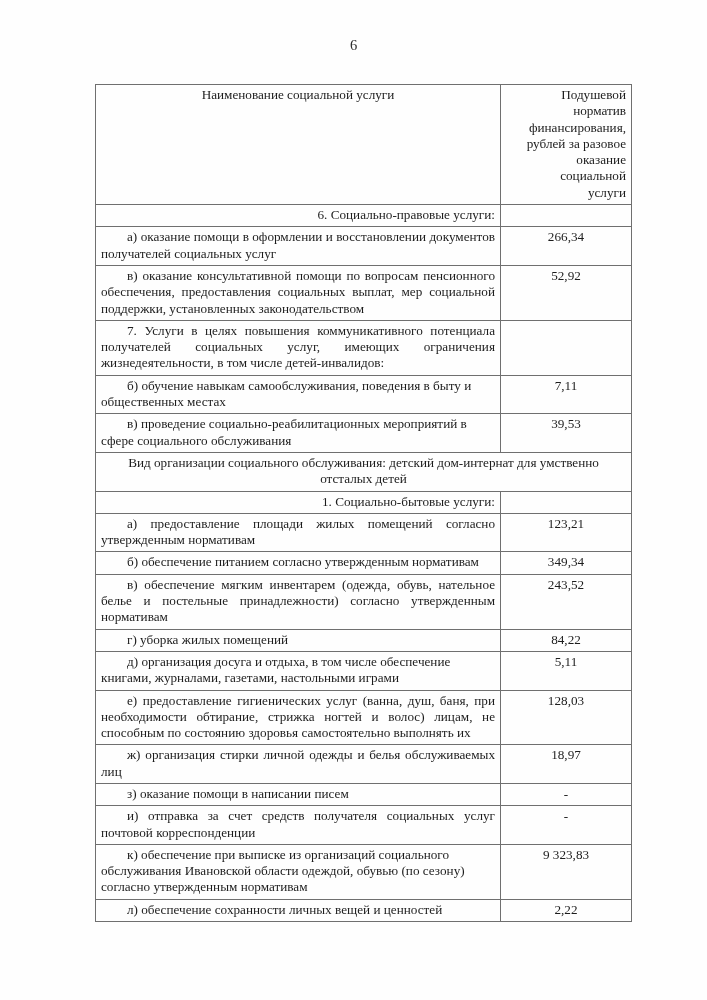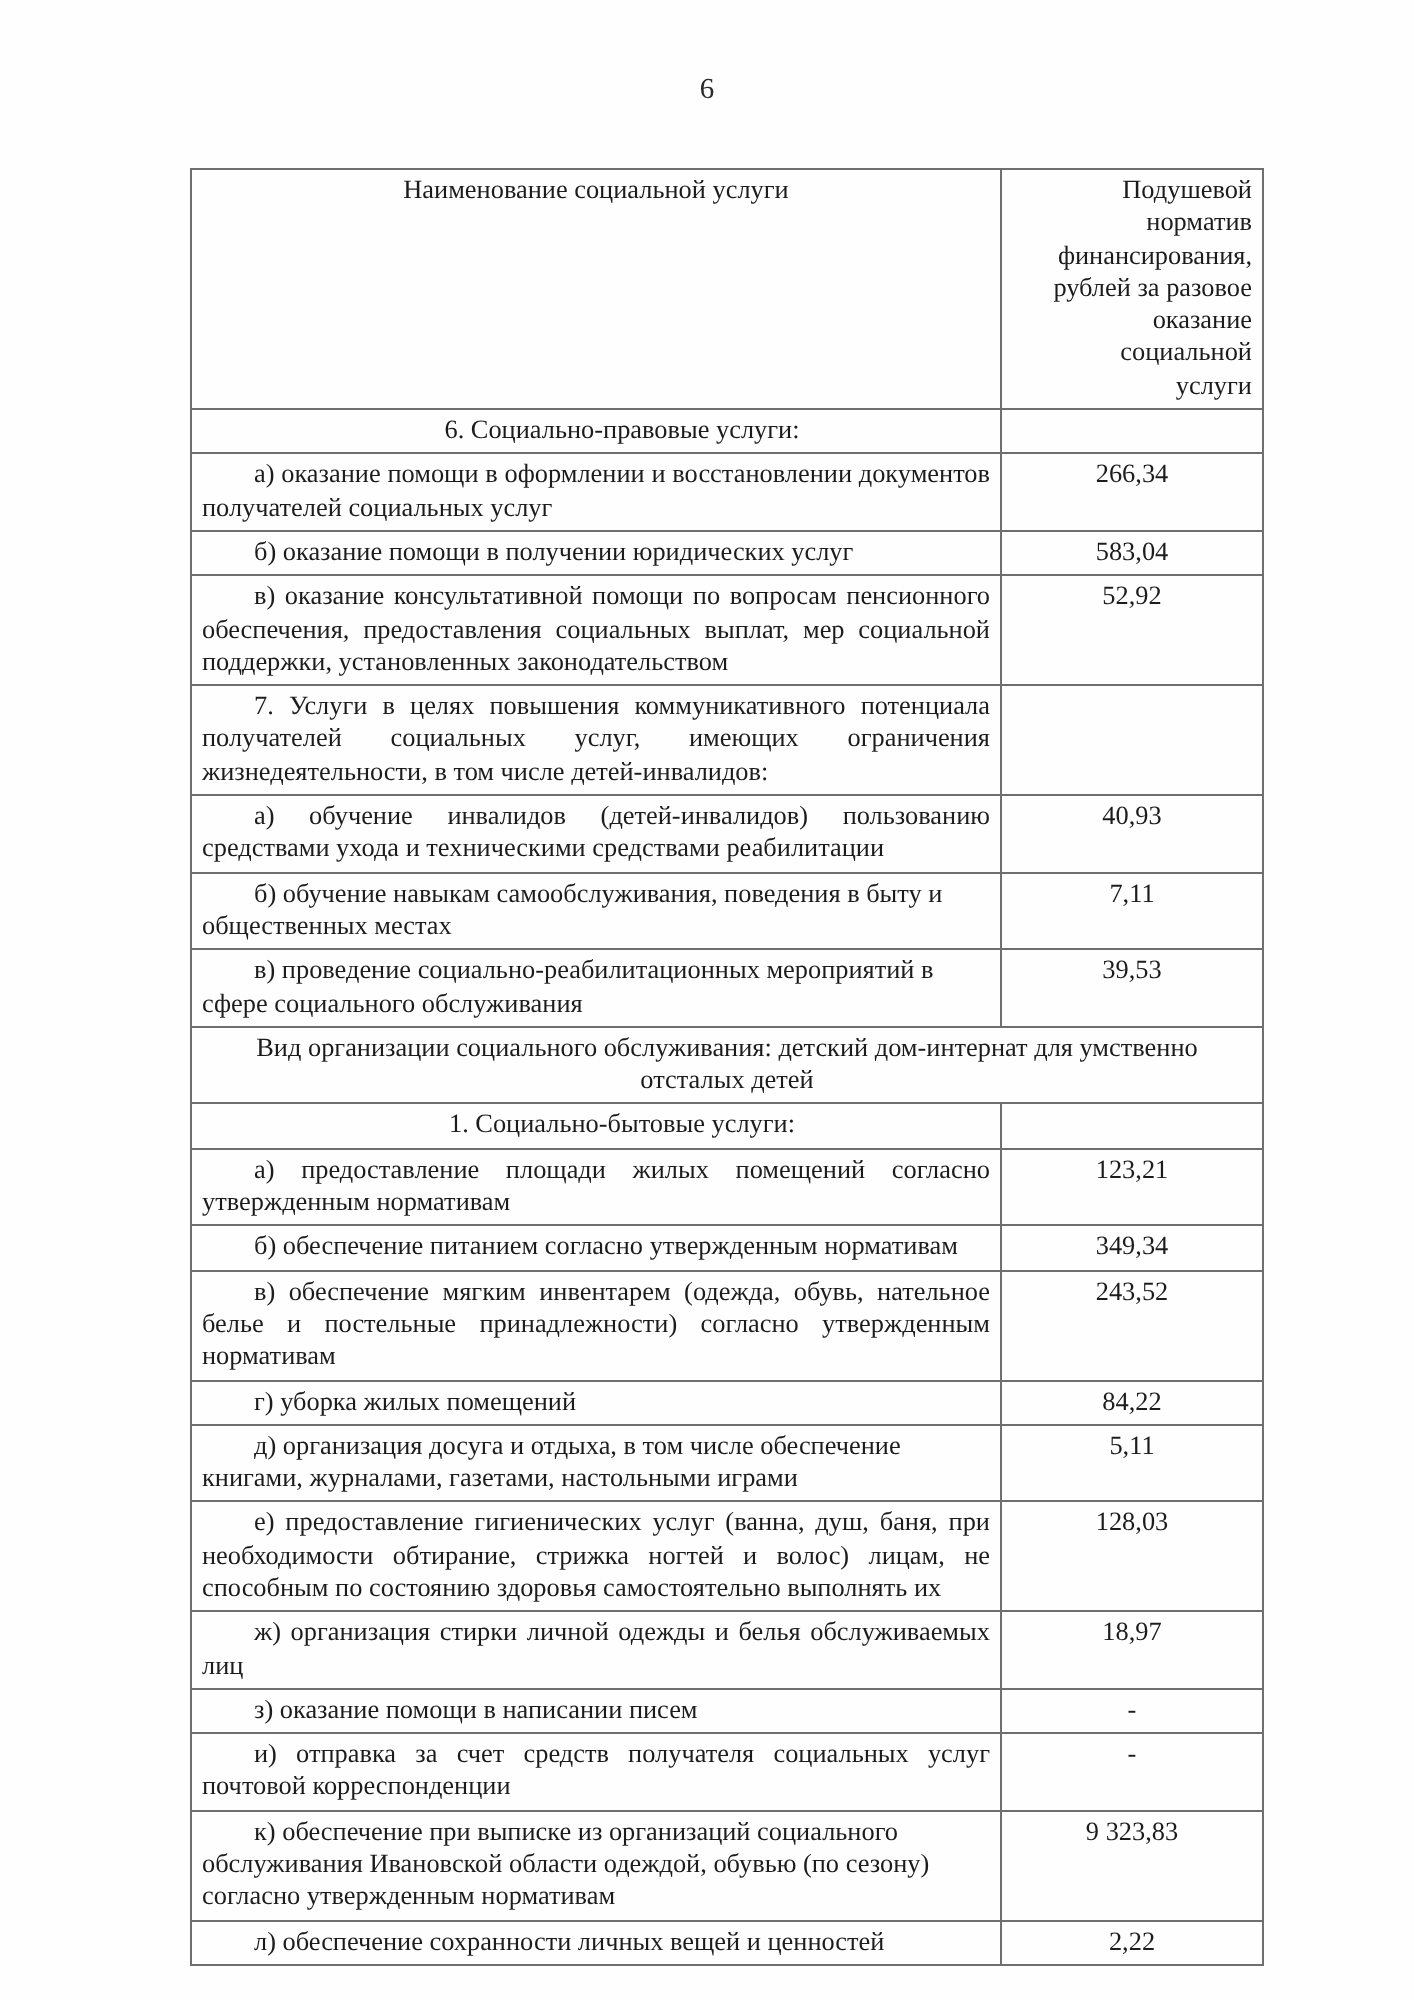--- a/index.html
+++ b/index.html
@@ -83,21 +83,21 @@
     text-justify: inter-word;
     text-indent: 26px;
     hyphens: none;
   }
   .cell-name.nojust {
     text-align: left;
   }
   .cell-section {
     font-weight: bold;
     text-indent: 26px;
-    text-align: center;
+    text-align: right;
   }
   .cell-section-just {
     font-weight: bold;
     text-indent: 26px;
     text-align: justify;
     text-justify: inter-word;
   }
   .cell-org {
     font-weight: bold;
     text-align: center;
@@ -142,34 +142,26 @@
       <tbody id="table-body">
           <tr>
             <td class="cell-name cell-section">6. Социально-правовые услуги:</td>
             <td class="cell-value empty"></td>
           </tr>
           <tr>
             <td class="cell-name">а) оказание помощи в оформлении и восстановлении документов получателей социальных услуг</td>
             <td class="cell-value">266,34</td>
           </tr>
           <tr>
-            <td class="cell-name nojust">б) оказание помощи в получении юридических услуг</td>
-            <td class="cell-value">583,04</td>
-          </tr>
-          <tr>
             <td class="cell-name">в) оказание консультативной помощи по вопросам пенсионного обеспечения, предоставления социальных выплат, мер социальной поддержки, установленных законодательством</td>
             <td class="cell-value">52,92</td>
           </tr>
           <tr>
             <td class="cell-name cell-section-just">7. Услуги в целях повышения коммуникативного потенциала получателей социальных услуг, имеющих ограничения жизнедеятельности, в том числе детей-инвалидов:</td>
             <td class="cell-value empty"></td>
-          </tr>
-          <tr>
-            <td class="cell-name">а) обучение инвалидов (детей-инвалидов) пользованию средствами ухода и техническими средствами реабилитации</td>
-            <td class="cell-value">40,93</td>
           </tr>
           <tr>
             <td class="cell-name nojust">б) обучение навыкам самообслуживания, поведения в быту и общественных местах</td>
             <td class="cell-value">7,11</td>
           </tr>
           <tr>
             <td class="cell-name nojust">в) проведение социально-реабилитационных мероприятий в сфере социального обслуживания</td>
             <td class="cell-value">39,53</td>
           </tr>
           <tr>

